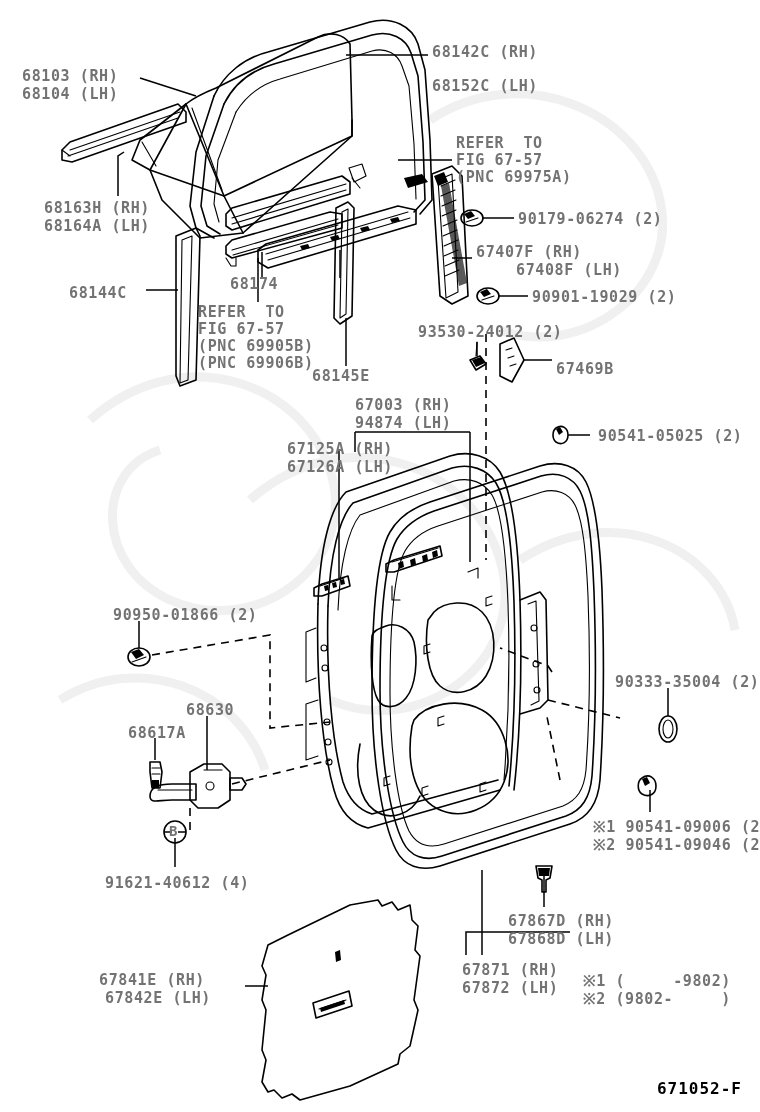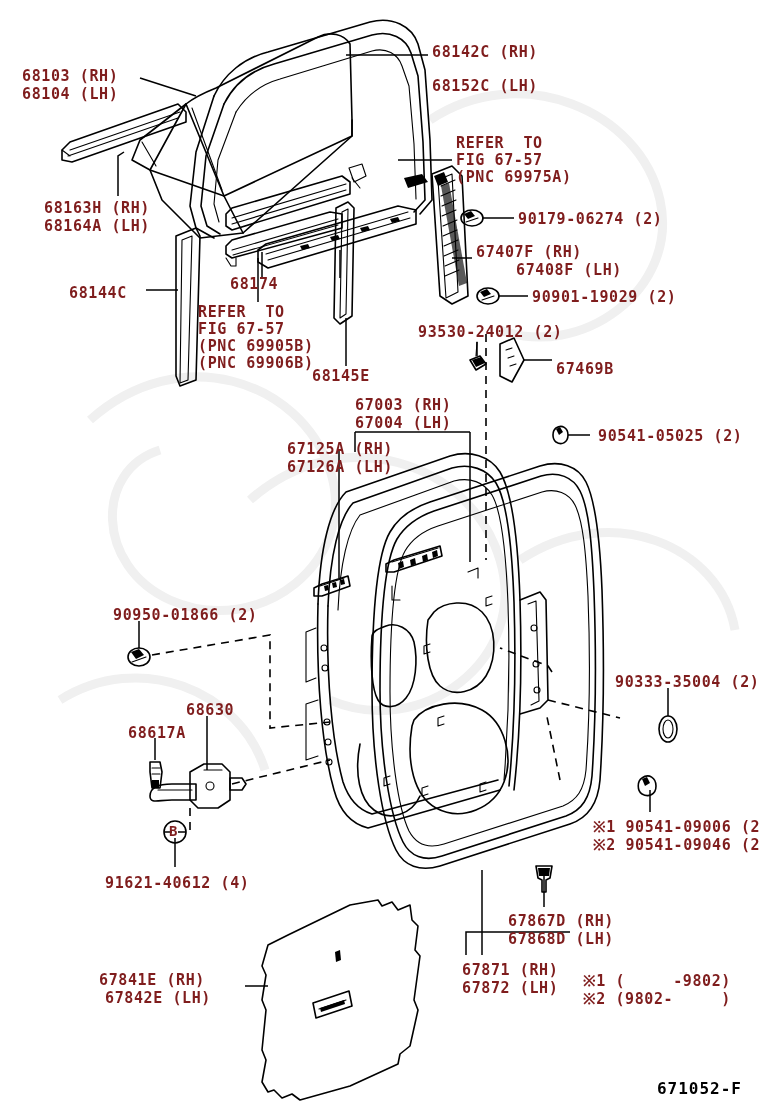--- a/index.html
+++ b/index.html
@@ -9,21 +9,21 @@
     background:#ffffff;color:#000000;
   }
   #sheet{position:absolute;left:0;top:0;width:760px;height:1112px;}
   .lbl{
     position:absolute;
     font-family:"DejaVu Sans Mono","Liberation Mono",monospace;
     font-weight:bold;
     font-size:15px;
     line-height:17px;
     letter-spacing:0.6px;
-    color:#7f1d1d;
+    color:#737373;
     white-space:pre;
   }
   .figno{
     position:absolute;right:18px;bottom:14px;
     font-family:"DejaVu Sans Mono","Liberation Mono",monospace;
     font-weight:bold;font-size:16px;letter-spacing:1px;
   }
   svg{position:absolute;left:0;top:0;}
   .wm{opacity:1;}
 </style>
@@ -373,21 +373,21 @@
 
   <div class="lbl" style="left:230px;top:276px;">68174</div>
 
   <div class="lbl" style="left:312px;top:368px;text-align:right;">68145E</div>
 
   <div class="lbl" style="left:418px;top:324px;">93530-24012 (2)</div>
 
   <div class="lbl" style="left:556px;top:361px;">67469B</div>
 
   <div class="lbl" style="left:355px;top:397px;">67003 (RH)</div>
-  <div class="lbl" style="left:355px;top:415px;">67004 (LH)</div>
+  <div class="lbl" style="left:355px;top:415px;">94874 (LH)</div>
 
   <div class="lbl" style="left:598px;top:428px;">90541-05025 (2)</div>
 
   <div class="lbl" style="left:287px;top:441px;">67125A (RH)</div>
   <div class="lbl" style="left:287px;top:459px;">67126A (LH)</div>
 
   <div class="lbl" style="left:113px;top:607px;">90950-01866 (2)</div>
 
   <div class="lbl" style="left:186px;top:702px;">68630</div>
 

